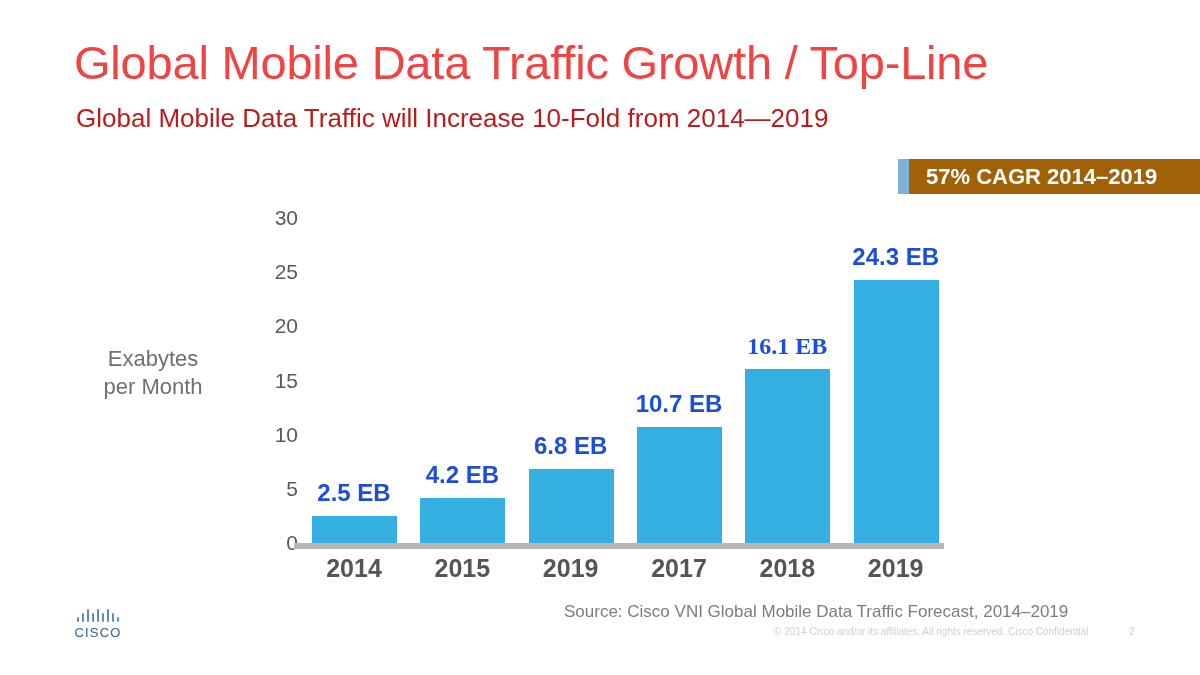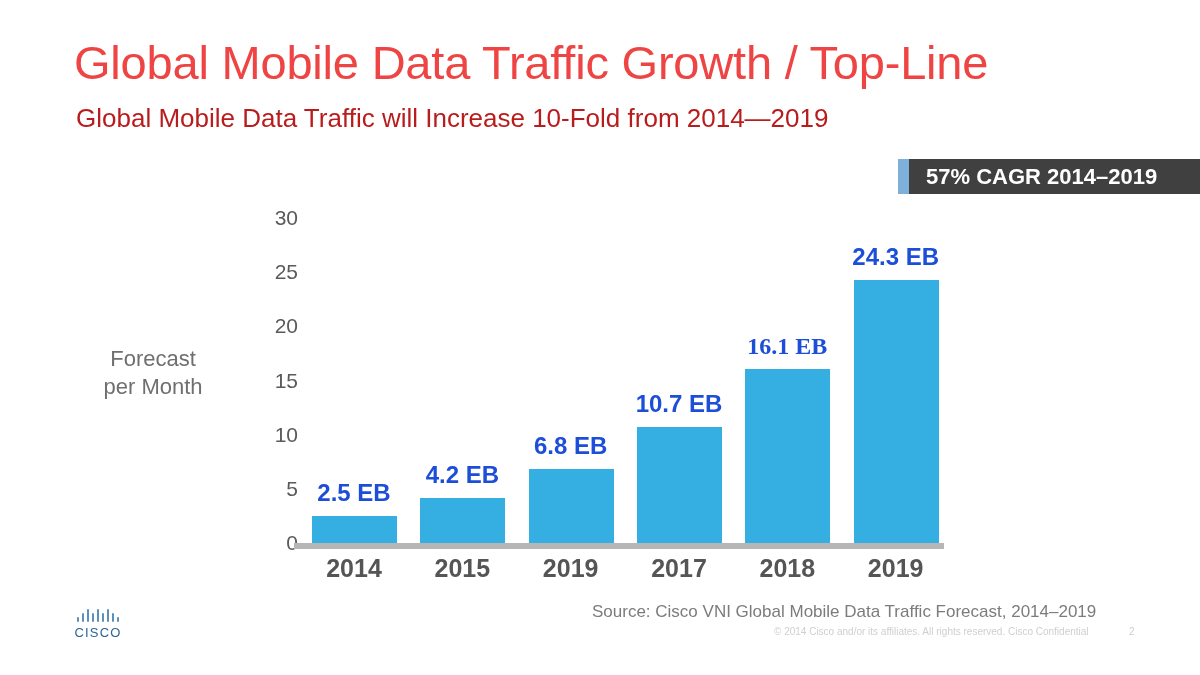--- a/index.html
+++ b/index.html
@@ -43,21 +43,21 @@
     margin-top: 6px;
   }
 
   
   #cagr-badge {
     position: absolute;
     left: 898px;
     top: 159px;
     width: 302px;
     height: 35px;
-    background: #404040;
+    background: #a16207;
     display: flex;
     align-items: center;
   }
   #cagr-badge .stripe {
     width: 11px;
     height: 100%;
     background: #7fb0da;
     flex: 0 0 auto;
   }
   #cagr-badge .cagr-text {
@@ -162,21 +162,21 @@
     width: 108px;
     text-align: center;
     font-size: 25px;
     font-weight: 700;
     color: #555555;
   }
 
   
   #source-line {
     position: absolute;
-    left: 592px;
+    left: 564px;
     top: 602px;
     font-size: 17px;
     color: #7c7c7c;
     white-space: nowrap;
   }
   #copyright-line {
     position: absolute;
     left: 774px;
     top: 626px;
     font-size: 10px;
@@ -230,21 +230,21 @@
   <div id="subtitle">Global Mobile Data Traffic will Increase 10-Fold from 2014—2019</div>
 
   <div id="cagr-badge">
     <span class="stripe"></span>
     <span class="cagr-text">57% CAGR 2014–2019</span>
   </div>
 
   <div id="chart">
 
     <div id="y-axis-label">
-      <div>Forecast</div>
+      <div>Exabytes</div>
       <div>per Month</div>
     </div>
 
     <div id="y-ticks">
         <div class="y-tick" style="top: 218px;">30</div>
         <div class="y-tick" style="top: 272.167px; text-align: right;">25</div>
         <div class="y-tick" style="top: 326.333px;">20</div>
         <div class="y-tick" style="top: 380.5px;">15</div>
         <div class="y-tick" style="top: 434.667px;">10</div>
         <div class="y-tick" style="top: 488.833px;">5</div>

